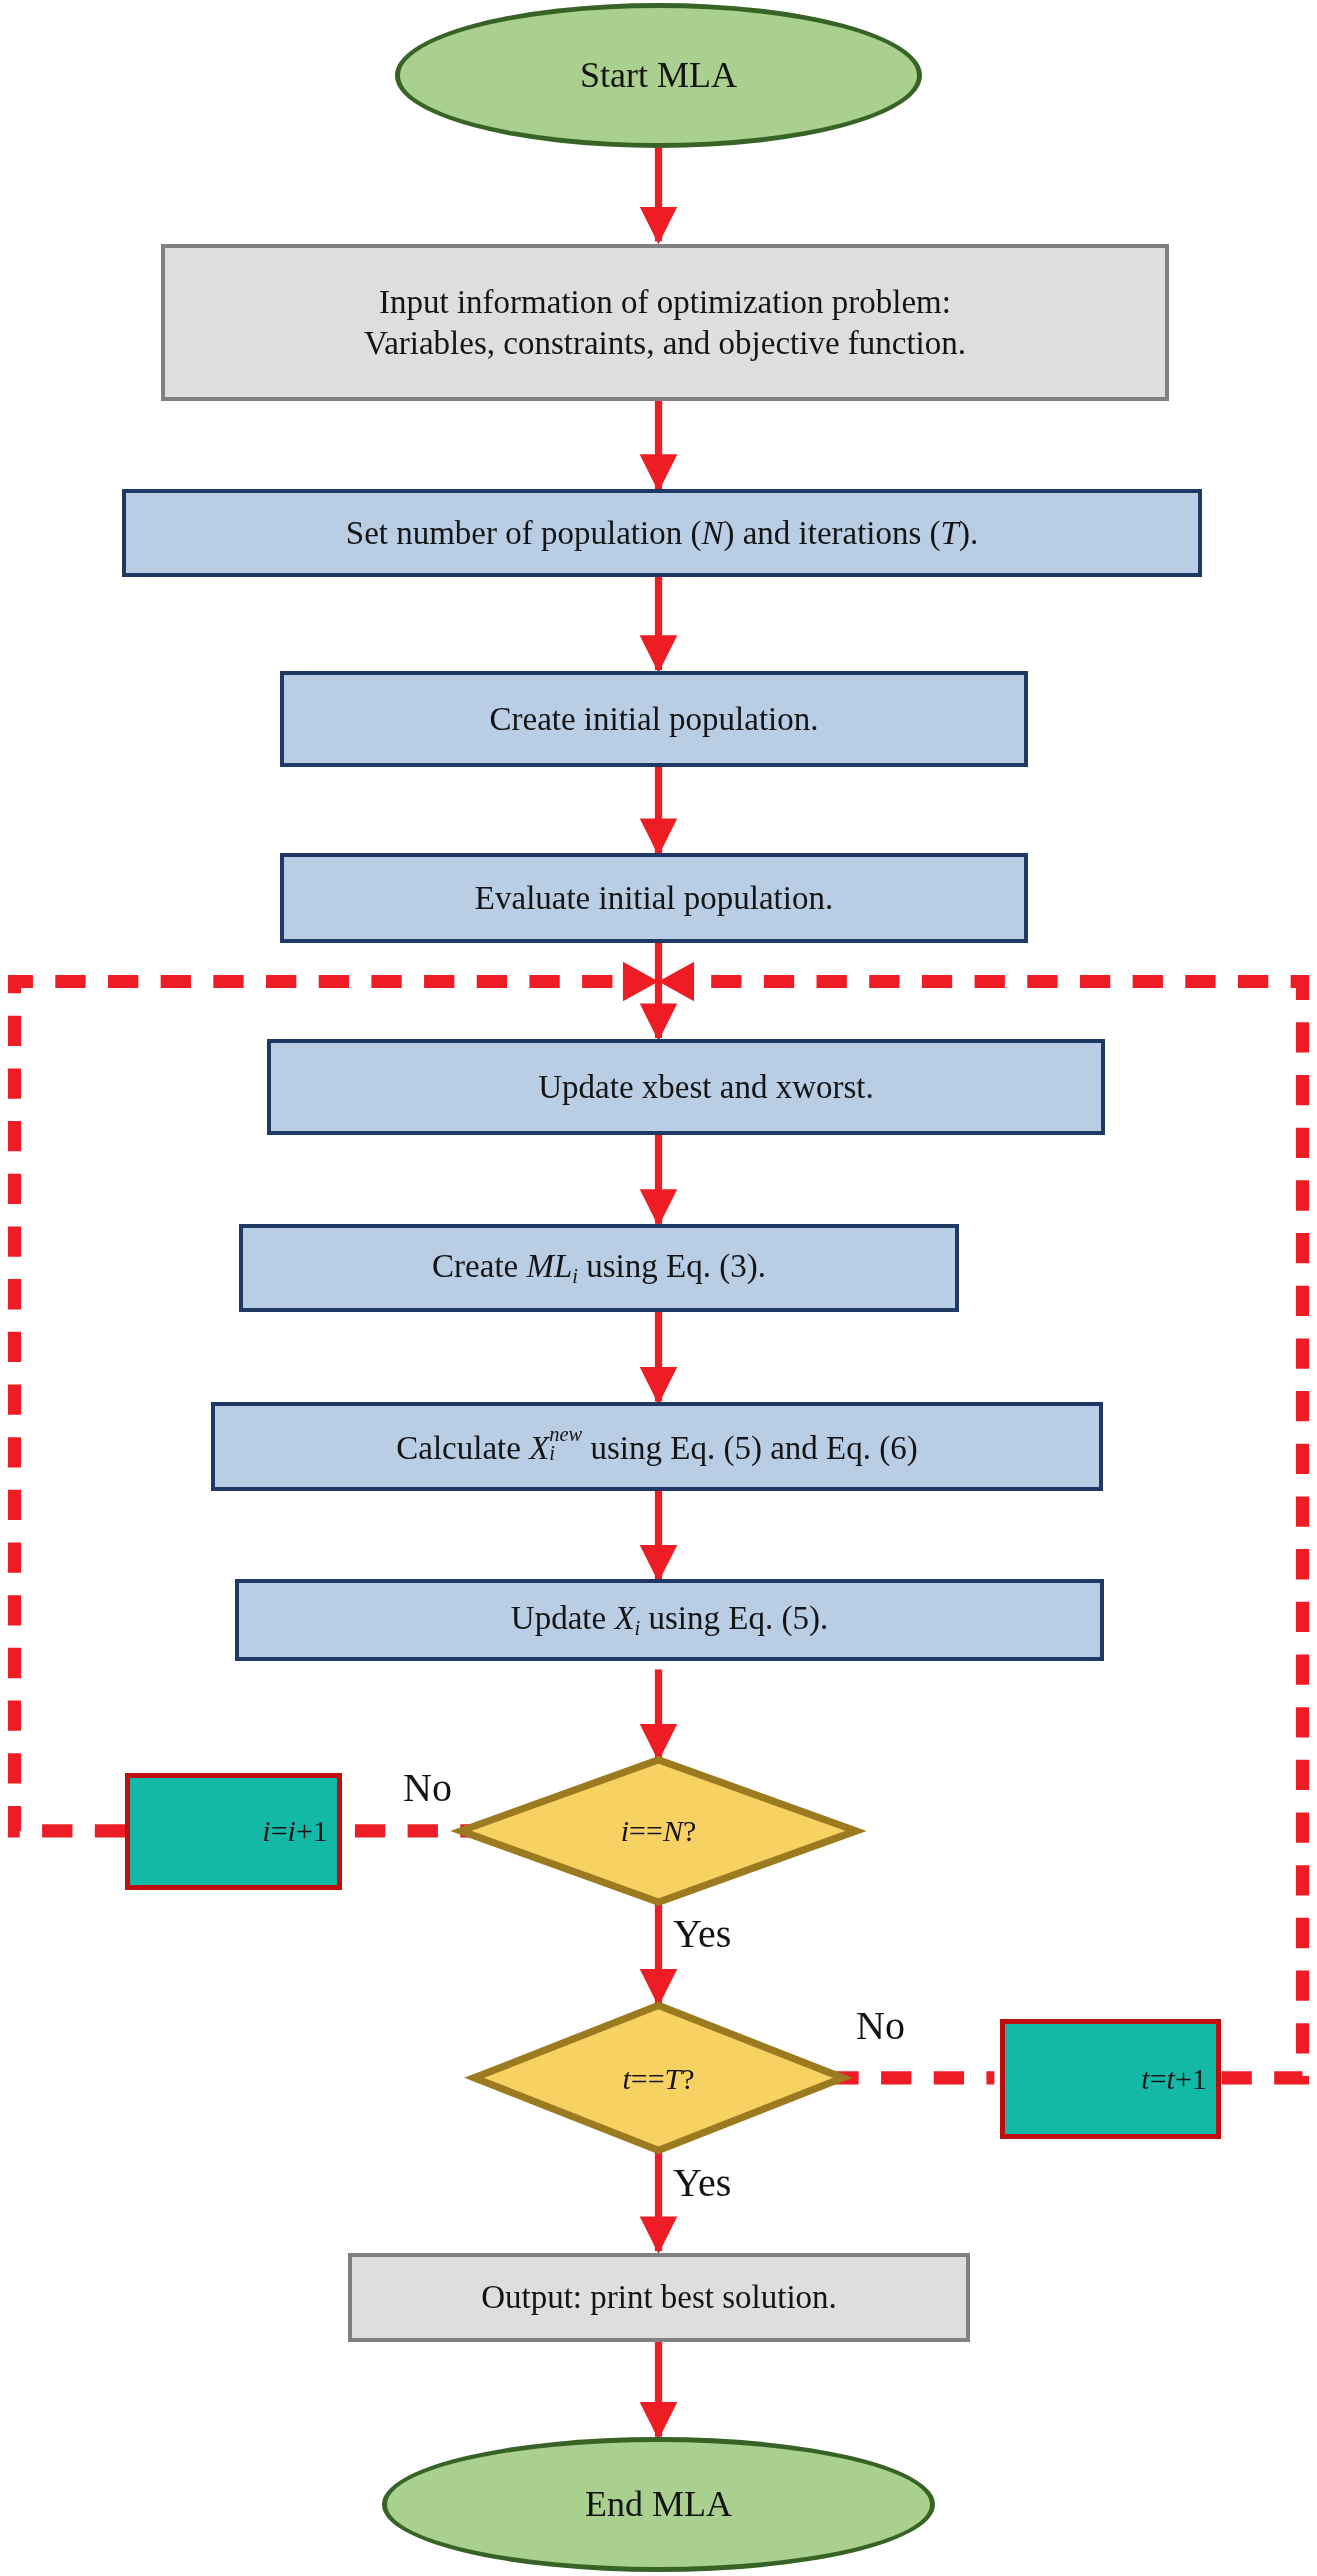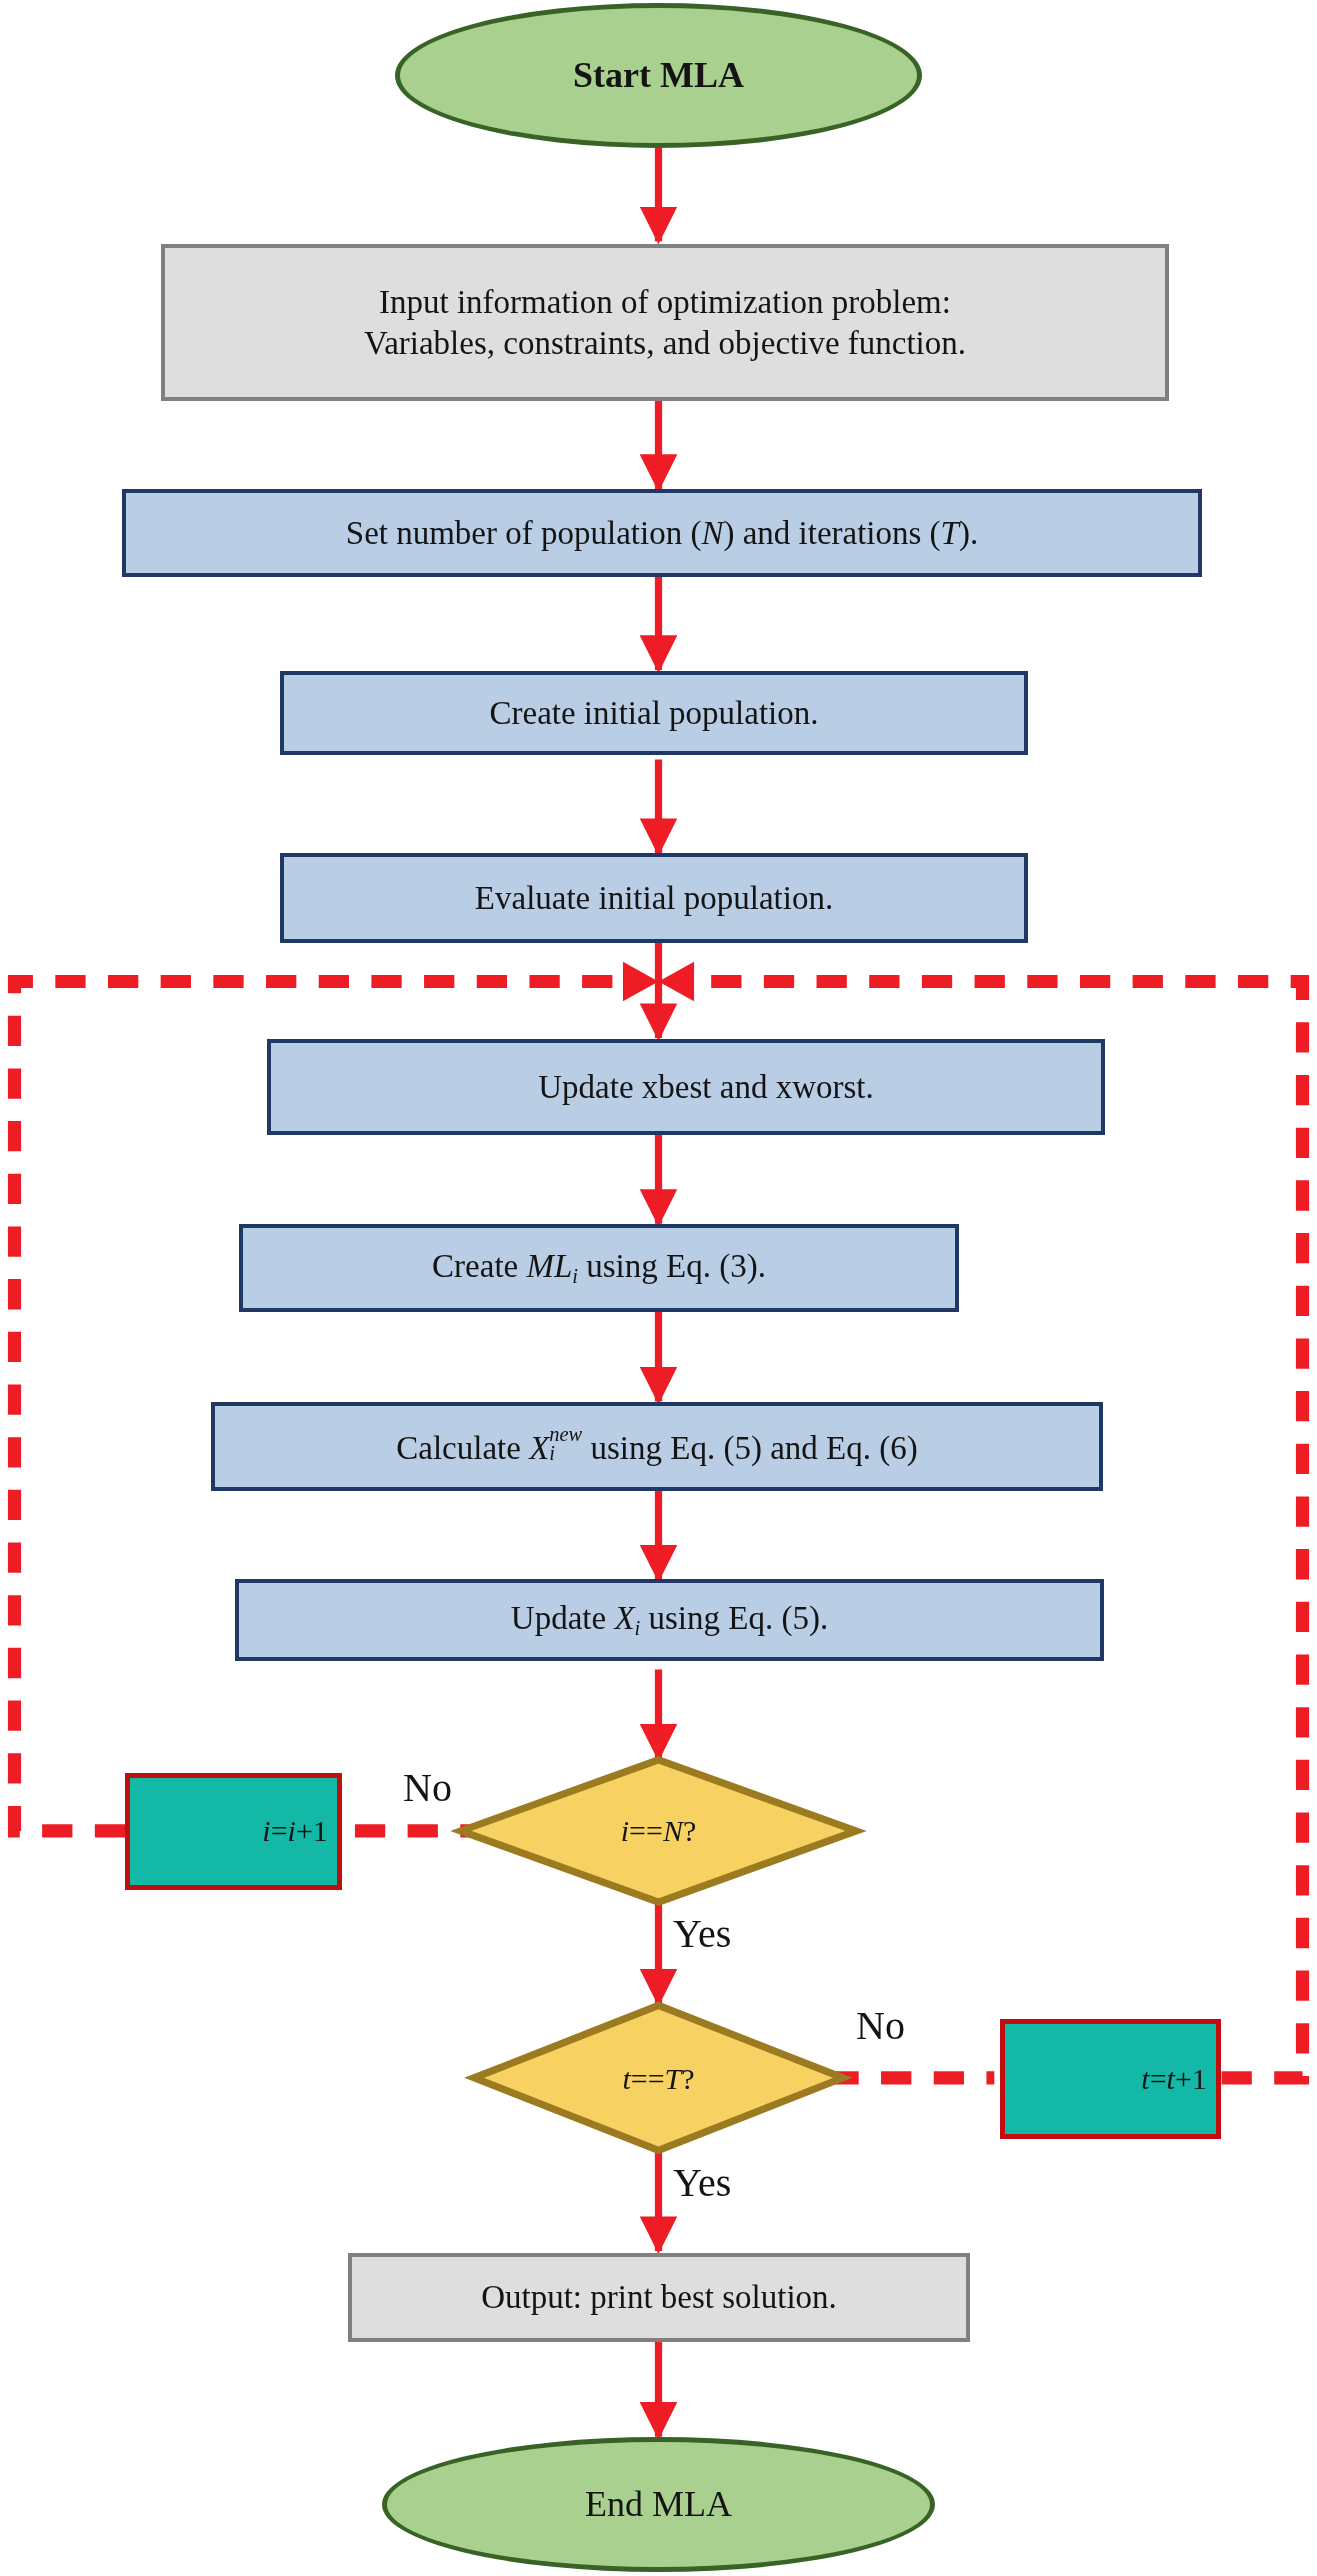--- a/index.html
+++ b/index.html
@@ -164,36 +164,36 @@
 
     <path d="M 190 2780 L 22 2780 L 22 1490 L 978 1490" stroke="#EE1C25" stroke-width="20" fill="none" stroke-dasharray="46 34" stroke-linecap="butt"></path>
 
     <path d="M 1258 3155 L 1510 3155" stroke="#EE1C25" stroke-width="20" fill="none" stroke-dasharray="46 34" stroke-linecap="butt"></path>
     <path d="M 1855 3155 L 1978 3155 L 1978 1490 L 1022 1490" stroke="#EE1C25" stroke-width="20" fill="none" stroke-dasharray="46 34" stroke-linecap="butt"></path>
 
     <polygon points="1000,2672 1300,2780 1000,2888 700,2780" fill="#F7D263" stroke="#9C7A1F" stroke-width="11" stroke-linejoin="miter"></polygon>
     <polygon points="1000,3045 1280,3155 1000,3265 720,3155" fill="#F7D263" stroke="#9C7A1F" stroke-width="11" stroke-linejoin="miter"></polygon>
   </svg>
 
-  <div class="node terminator" style="left:395px; top:3.3px; width:527px; height:145px;font-weight:bold;">
+  <div class="node terminator" style="left:395px; top:3.3px; width:527px; height:145px;">
     <span class="txt">Start MLA</span>
   </div>
 
   <div class="node gray-box" style="left:161px; top:244px; width:1008px; height:157px;">
     <span class="txt">
       <span>Input information of optimization problem:</span><br>
       <span>Variables, constraints, and objective function.</span>
     </span>
   </div>
 
   <div class="node blue-box" style="left:122px; top:489px; width:1080px; height:88px;">
     <span class="txt"><span>Set number of population (</span><i class="m">N</i><span>) and iterations (</span><i class="m">T</i><span>).</span></span>
   </div>
 
-  <div class="node blue-box" style="left:280px; top:671px; width:748px; height:84px;">
+  <div class="node blue-box" style="left:280px; top:671px; width:748px; height:96px;">
     <span class="txt">Create initial population.</span>
   </div>
 
   <div class="node blue-box" style="left:280px; top:853px; width:748px; height:90px;">
     <span class="txt">Evaluate initial population.</span>
   </div>
 
   <div class="node blue-box" style="left:267px; top:1039px; width:838px; height:96px;padding-left:40px;">
     <span class="txt">Update xbest and xworst.</span>
   </div>

